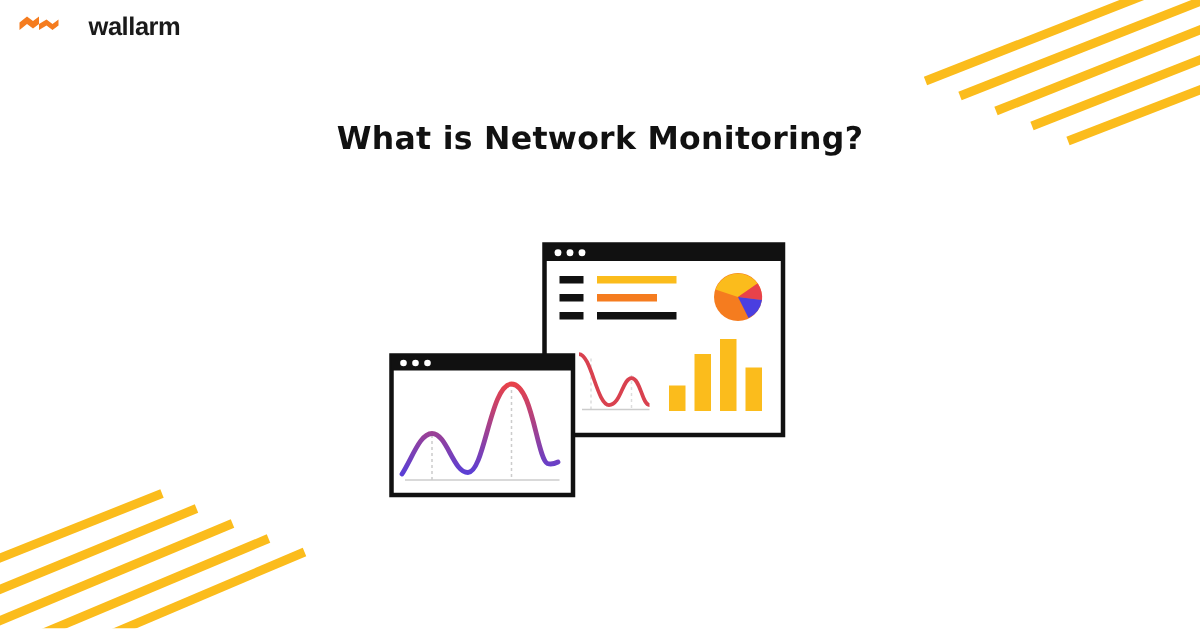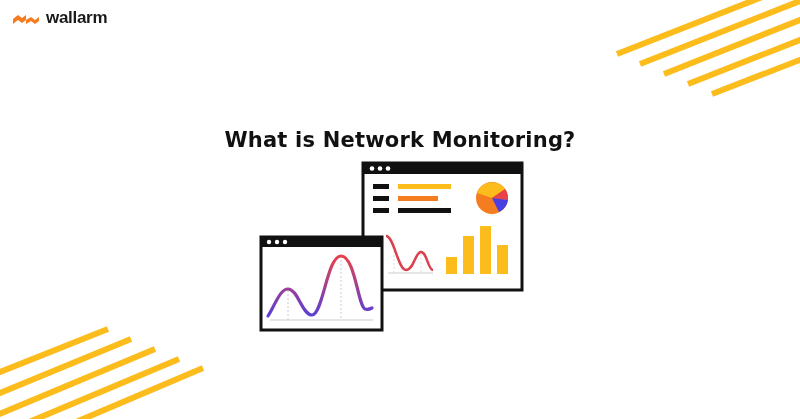--- a/index.html
+++ b/index.html
@@ -1,19 +1,19 @@
 <!DOCTYPE html>
 <html><head>
 <meta charset="utf-8">
 <style>
   html,body{margin:0;padding:0;}
   body{width:800px;height:419px;background:#ffffff;position:relative;overflow:hidden;font-family:"DejaVu Sans","Liberation Sans",sans-serif;}
-  .logo{position:absolute;left:12px;top:8px;display:flex;align-items:flex-end;gap:6px;}
+  .logo{position:absolute;left:12px;top:8px;display:flex;align-items:flex-start;gap:19px;}
   .logo-text{font-size:17px;font-weight:bold;color:#1a1a1a;letter-spacing:-0.3px;font-family:"Liberation Sans","DejaVu Sans",sans-serif;}
-  .title{position:absolute;left:0;right:0;top:80px;text-align:center;font-size:21px;font-weight:bold;color:#111;letter-spacing:0.2px;margin-top:48px;}
+  .title{position:absolute;left:0;right:0;top:80px;text-align:center;font-size:21px;font-weight:bold;color:#111;letter-spacing:0.2px;}
   svg.abs{position:absolute;left:0;top:0;}
 </style>
 </head>
 <body>
 
 <div class="logo">
   <svg width="28" height="16" viewBox="0 0 28 16">
     <polygon points="1,7 6,3 10,6 14,3 14,8 10,11 6,8 1,12" fill="#f57c1f"></polygon>
     <polygon points="14,8 19,5 23,8 27,5 27,9 23,12 19,9 14,12" fill="#f57c1f"></polygon>
   </svg>

